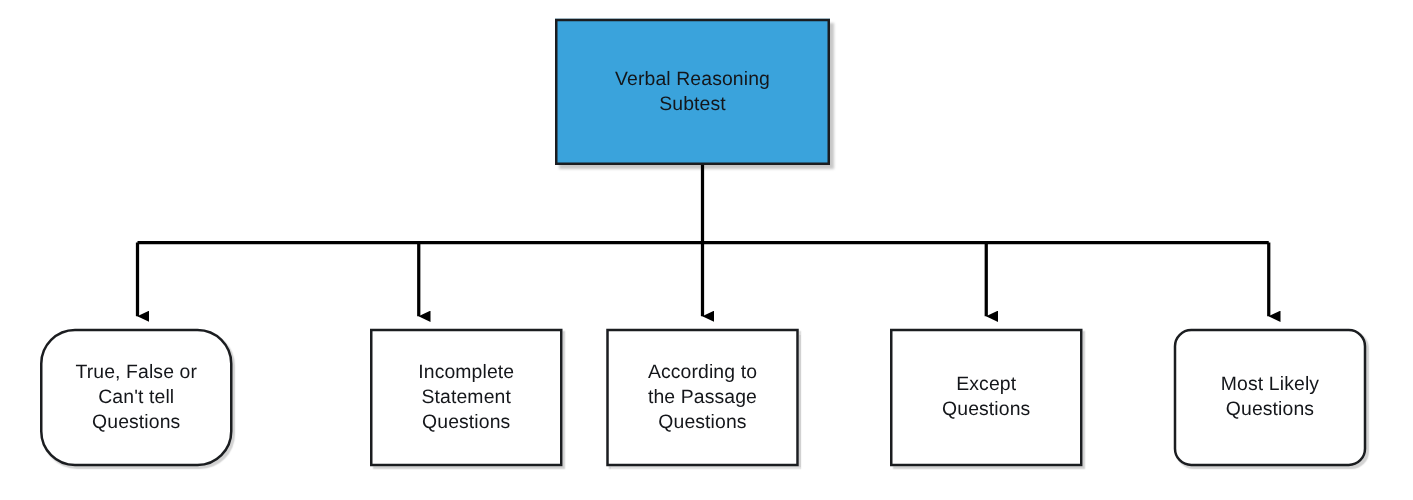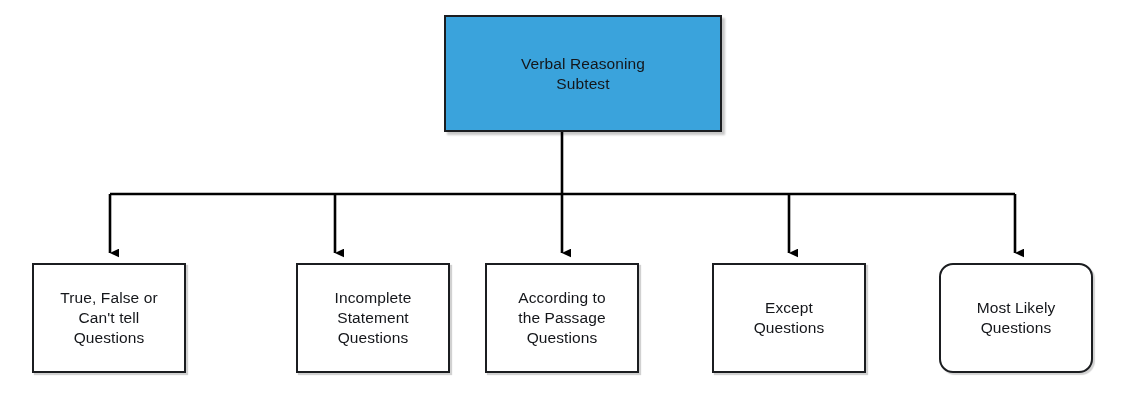--- a/index.html
+++ b/index.html
@@ -31,35 +31,35 @@
     text-align: center;
     color: #14161a;
     font-family: "Liberation Sans", sans-serif;
     font-size: 15.5px;
     line-height: 20px;
     letter-spacing: 0.1px;
   }
   .node-root {
     left: 444px;
     top: 15px;
-    width: 278px;
+    width: 220px;
     height: 117px;
     background: #3AA3DC;
     border: 2px solid #1b1d20;
     box-shadow: 3px 3px 2px rgba(0,0,0,0.22);
   }
   .node-leaf {
     top: 263px;
     width: 154px;
     height: 110px;
     background: #ffffff;
     border: 2px solid #1b1d20;
     box-shadow: 2px 2px 1px rgba(0,0,0,0.18);
   }
-  .leaf-0 { left: 32px; }
+  .leaf-0 { left: 32px; border-radius: 28px; }
   .leaf-1 { left: 258px; margin-left: 38px; }
   .leaf-2 { left: 485px; text-align: center; }
   .leaf-3 { left: 712px; }
   .leaf-4 { left: 939px; border-radius: 14px; }
   .node-label {
     display: block;
     padding: 0 7px;
     white-space: pre-line;
   }
 </style>

